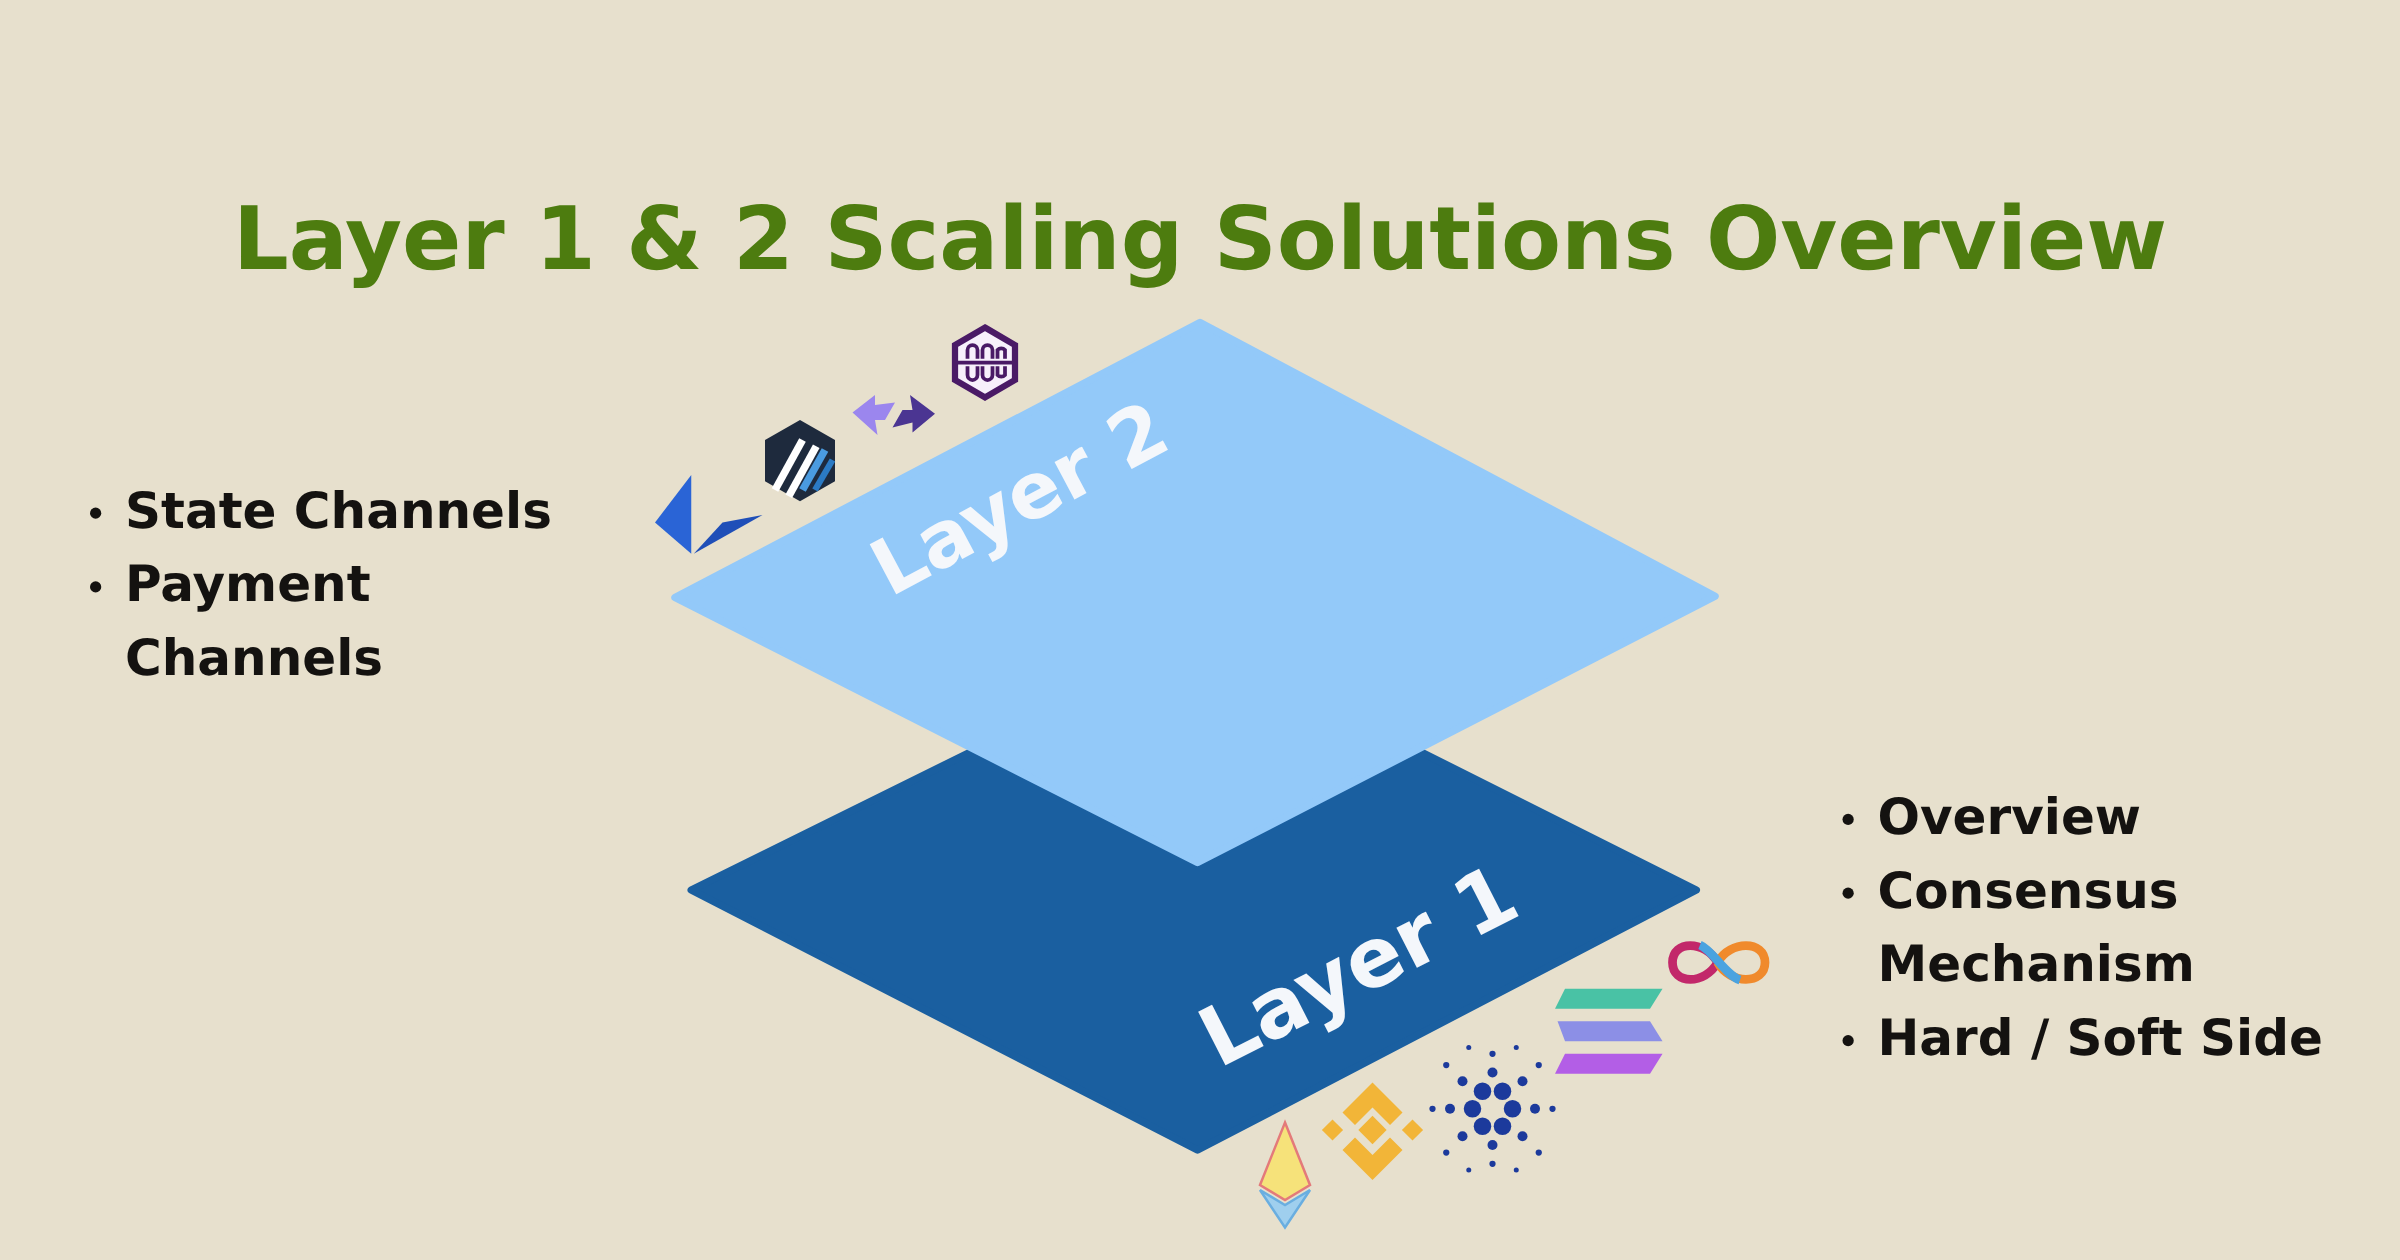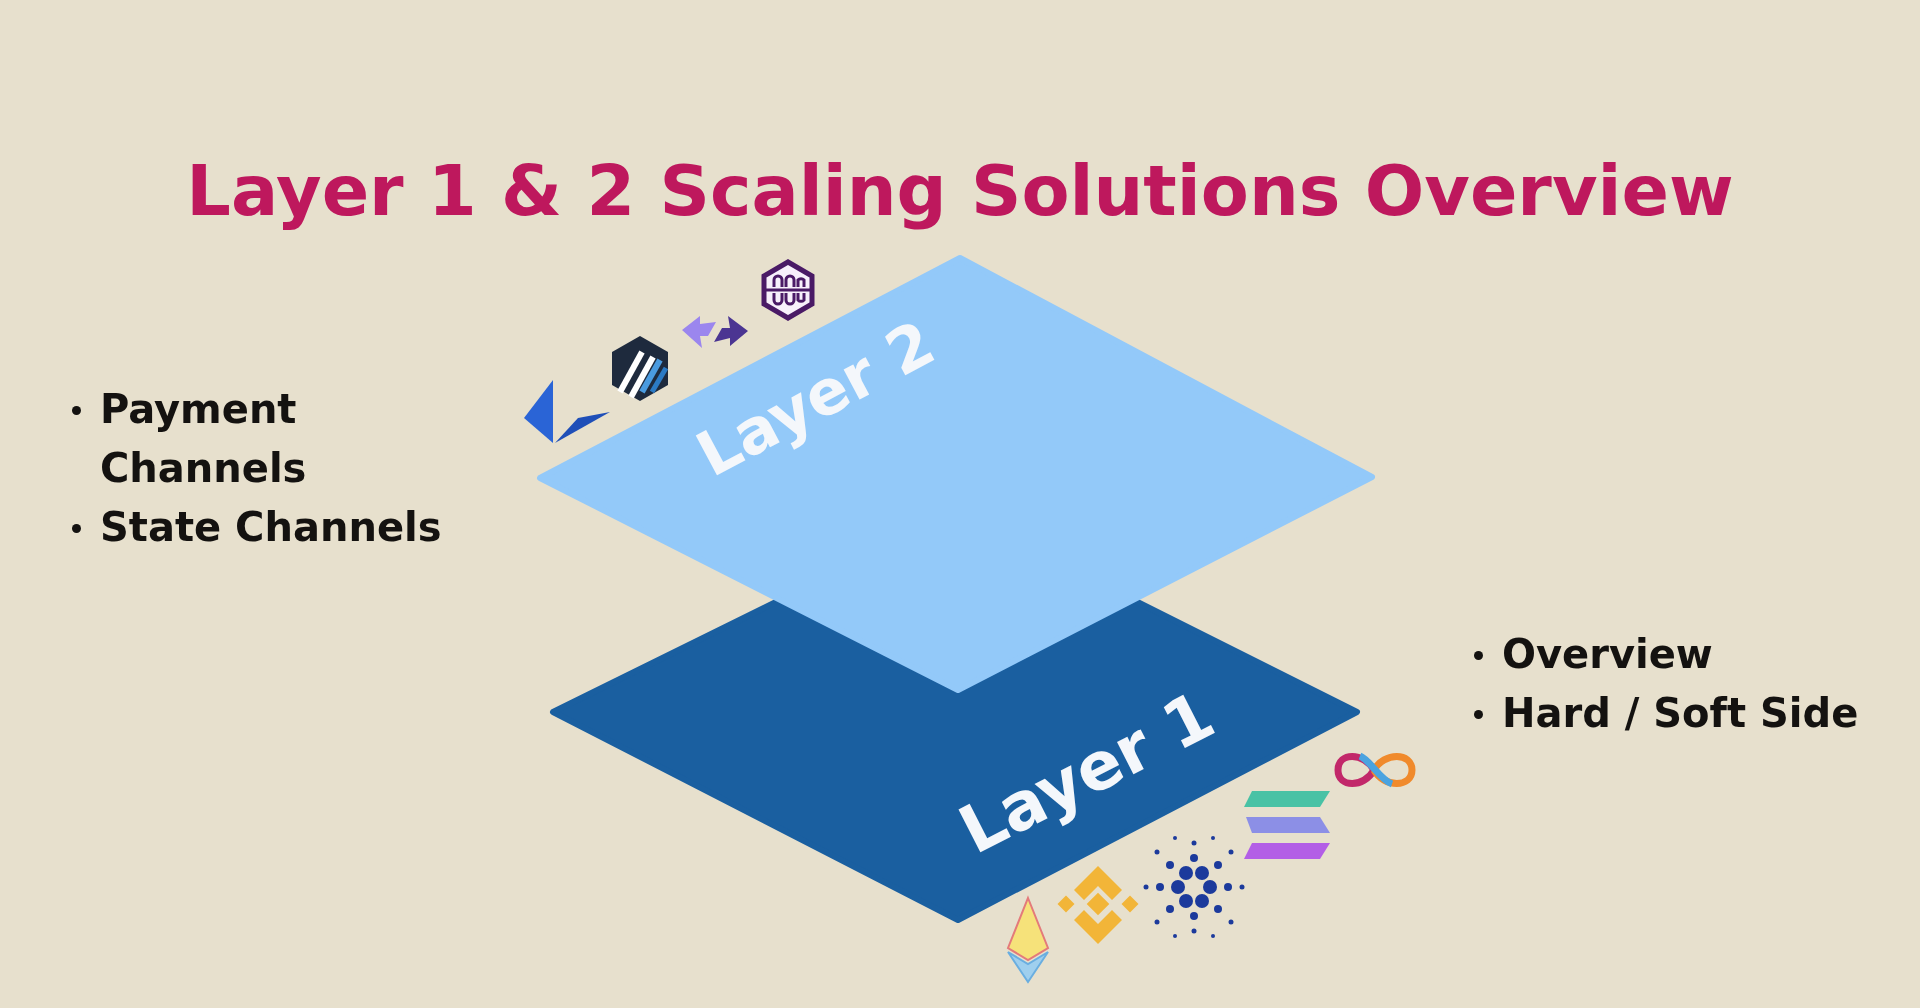--- a/index.html
+++ b/index.html
@@ -5,21 +5,21 @@
   html, body { margin: 0; padding: 0; }
   body {
     width: 1920px; height: 1008px; overflow: hidden;
     background: #e7e0cd;
     font-family: "DejaVu Sans", "Liberation Sans", sans-serif;
     position: relative;
   }
   .title {
     position: absolute; left: 0; top: 150px; width: 1920px;
     text-align: center; font-size: 70px; font-weight: bold;
-    color: #be185d; letter-spacing: 0px;
+    color: #4d7c0f; letter-spacing: 0px;
   }
   .bullets {
     position: absolute; list-style: none; margin: 0; padding: 0;
     font-size: 40px; font-weight: bold; color: #141210; line-height: 59px;
   }
   .bullets li { position: relative; padding-left: 30px; }
   .bullets li::before {
     content: ""; position: absolute; left: 2px; top: 26px;
     width: 9px; height: 9px; border-radius: 50%; background: #141210;
   }
@@ -30,26 +30,27 @@
     font-family: "DejaVu Sans", "Liberation Sans", sans-serif;
     font-weight: bold; fill: #f4f7fb;
   }
 </style>
 </head>
 <body>
 
 <div class="title">Layer 1 &amp; 2 Scaling Solutions Overview</div>
 
 <ul class="bullets left-list">
+  <li>State Channels</li>
   <li>Payment Channels</li>
-  <li>State Channels</li>
 </ul>
 
 <ul class="bullets right-list">
   <li>Overview</li>
+  <li>Consensus Mechanism</li>
   <li>Hard / Soft Side</li>
 </ul>
 
 <svg class="diagram" width="1920" height="1008" viewBox="0 0 1920 1008" xmlns="http://www.w3.org/2000/svg">
 
   <g>
     <polygon points="958,512 1357,712 958,920 553,712" fill="#1a5fa0" stroke="#1a5fa0" stroke-width="6" stroke-linejoin="round"></polygon>
     <text class="layer-label" x="0" y="0" font-size="66" transform="translate(975,855) rotate(-27)">Layer 1</text>
   </g>
 

